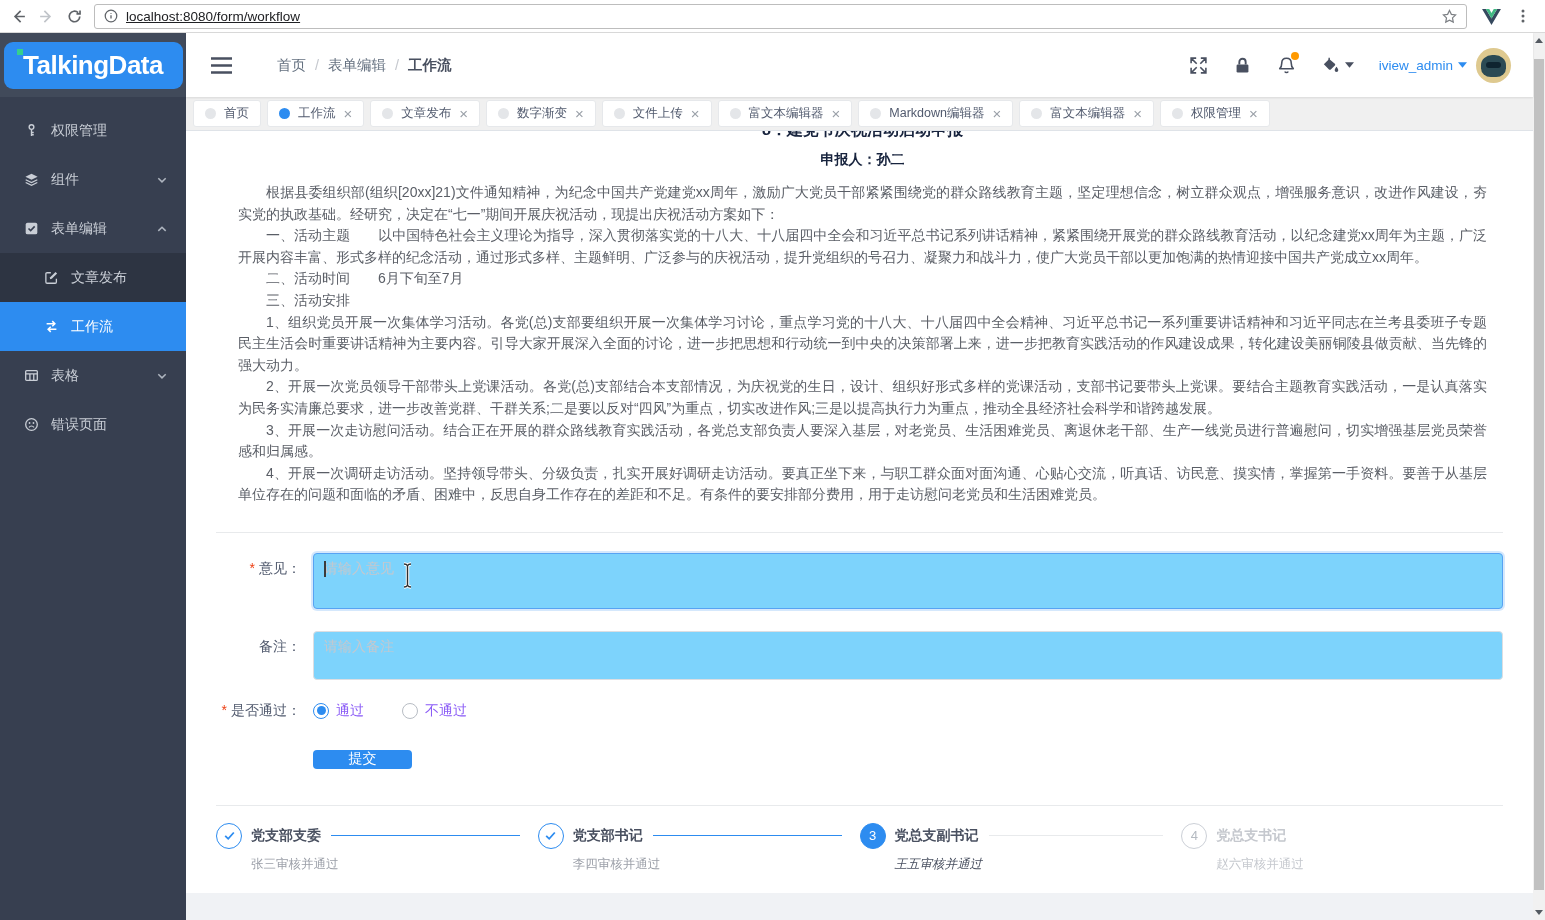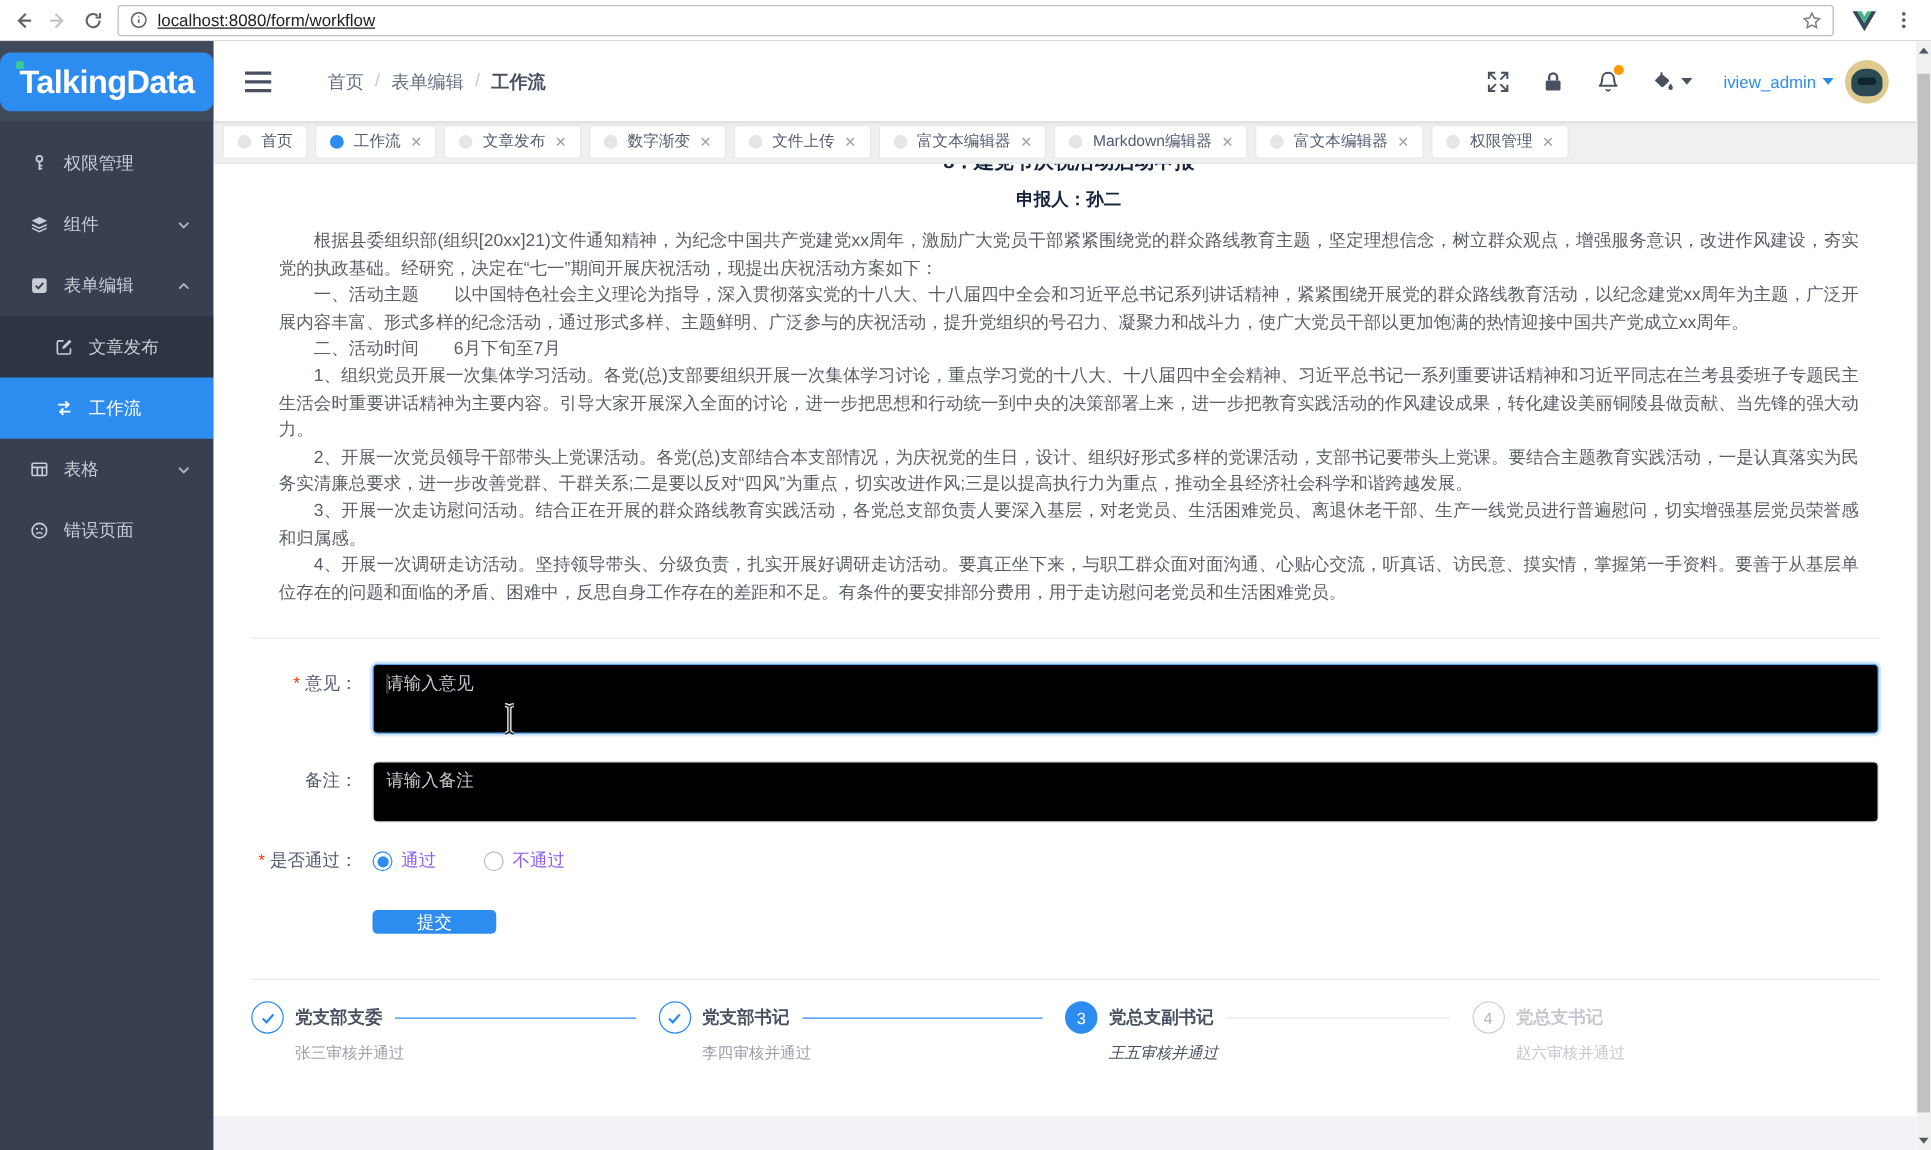--- a/index.html
+++ b/index.html
@@ -21,21 +21,21 @@
   .url-star { margin-left:auto; color:#7d8085; display:flex; }
   .url-star svg { width:15px; height:15px; }
   .browser-right { display:flex; align-items:center; gap:14px; padding:0 4px; }
   .vue-badge svg { width:19px; height:17px; display:block; }
   .dots { color:#5f6368; display:flex; }
   .dots svg { width:16px; height:16px; }
 
   
   .app { display:flex; height:887px; }
 
-  .sidebar { width:171px; background:#373f50; flex:none; display:flex; flex-direction:column; }
+  .sidebar { width:186px; background:#373f50; flex:none; display:flex; flex-direction:column; }
   .logo-wrap { height:64px; background:#414a5a; display:flex; align-items:center; justify-content:center; }
   .logo-badge { width:179px; height:47px; background:#2d8cf0; border-radius:9px; color:#fff;
     font-weight:bold; font-size:26px; display:flex; align-items:center; justify-content:center;
     letter-spacing:-0.5px; position:relative; cursor:pointer; }
   .logo-badge::before { content:""; position:absolute; left:13px; top:7px; width:6px; height:6px; background:#35d08e; }
   .menu { padding-top:9px; }
   .menu-item { height:49px; display:flex; align-items:center; padding:0 18px 0 24px;
     color:#c9ced6; font-size:14px; gap:12px; cursor:pointer; }
   .menu-item.sub { background:#2d3442; padding-left:44px; }
   .menu-item.active { background:#2d8cf0; color:#fff; }
@@ -88,21 +88,21 @@
 
   .divider { border:none; border-top:1px solid #e8eaec; margin:26px 0 0; }
 
   .wf-form { margin-top:20px; }
   .form-row { display:flex; margin-bottom:22px; }
   .form-label { width:97px; flex:none; text-align:right; padding-right:12px;
     font-size:14px; color:#515a6e; padding-top:7px; }
   .required::before { content:"*"; color:#ed4014; margin-right:4px; }
   .ta-wrap { flex:1; position:relative; }
   textarea { width:100%; border:1px solid #dcdee2; border-radius:4px; padding:6px 10px;
-    font-size:14px; font-family:inherit; color:#515a6e; resize:none; display:block; background:#000000; }
+    font-size:14px; font-family:inherit; color:#515a6e; resize:none; display:block; background:#7dd3fc; }
   textarea::placeholder { color:#c5c8ce; }
   #opinion { height:56px; border-color:#57a3f3; outline:none; box-shadow:0 0 0 2px rgba(45,140,240,.2); }
   #remark { height:49px; }
   .caret-line { position:absolute; left:11px; top:8px; width:1.5px; height:16px; background:#3b3b3b; }
   .radio-row { align-items:center; margin-bottom:22px; }
   .radio-row .form-label { padding-top:0; }
   .radio-group { display:flex; gap:38px; align-items:center; }
   .radio { display:flex; align-items:center; gap:7px; font-size:14px; color:#8b5cf6; cursor:pointer; }
   .rb { width:16px; height:16px; border-radius:50%; position:relative; background:#fff; flex:none; }
   .rb.checked { border:1.5px solid #2d8cf0; }
@@ -396,20 +396,21 @@
       <div class="content-wrap">
         <div class="card">
 
           <div class="doc">
             <div class="doc-title">8：建党节庆祝活动启动申报</div>
             <div class="doc-sub">申报人：孙二</div>
             <div class="doc-body" id="doc-body">
                 <p>根据县委组织部(组织[20xx]21)文件通知精神，为纪念中国共产党建党xx周年，激励广大党员干部紧紧围绕党的群众路线教育主题，坚定理想信念，树立群众观点，增强服务意识，改进作风建设，夯实党的执政基础。经研究，决定在“七一”期间开展庆祝活动，现提出庆祝活动方案如下：</p>
                 <p>一、活动主题　　以中国特色社会主义理论为指导，深入贯彻落实党的十八大、十八届四中全会和习近平总书记系列讲话精神，紧紧围绕开展党的群众路线教育活动，以纪念建党xx周年为主题，广泛开展内容丰富、形式多样的纪念活动，通过形式多样、主题鲜明、广泛参与的庆祝活动，提升党组织的号召力、凝聚力和战斗力，使广大党员干部以更加饱满的热情迎接中国共产党成立xx周年。</p>
                 <p>二、活动时间　　6月下旬至7月</p>
+                <p>三、活动安排</p>
                 <p>1、组织党员开展一次集体学习活动。各党(总)支部要组织开展一次集体学习讨论，重点学习党的十八大、十八届四中全会精神、习近平总书记一系列重要讲话精神和习近平同志在兰考县委班子专题民主生活会时重要讲话精神为主要内容。引导大家开展深入全面的讨论，进一步把思想和行动统一到中央的决策部署上来，进一步把教育实践活动的作风建设成果，转化建设美丽铜陵县做贡献、当先锋的强大动力。</p>
                 <p>2、开展一次党员领导干部带头上党课活动。各党(总)支部结合本支部情况，为庆祝党的生日，设计、组织好形式多样的党课活动，支部书记要带头上党课。要结合主题教育实践活动，一是认真落实为民务实清廉总要求，进一步改善党群、干群关系;二是要以反对“四风”为重点，切实改进作风;三是以提高执行力为重点，推动全县经济社会科学和谐跨越发展。</p>
                 <p>3、开展一次走访慰问活动。结合正在开展的群众路线教育实践活动，各党总支部负责人要深入基层，对老党员、生活困难党员、离退休老干部、生产一线党员进行普遍慰问，切实增强基层党员荣誉感和归属感。</p>
                 <p>4、开展一次调研走访活动。坚持领导带头、分级负责，扎实开展好调研走访活动。要真正坐下来，与职工群众面对面沟通、心贴心交流，听真话、访民意、摸实情，掌握第一手资料。要善于从基层单位存在的问题和面临的矛盾、困难中，反思自身工作存在的差距和不足。有条件的要安排部分费用，用于走访慰问老党员和生活困难党员。</p>
               </div>
           </div>
 
           <hr class="divider">
 
           <div class="wf-form">

